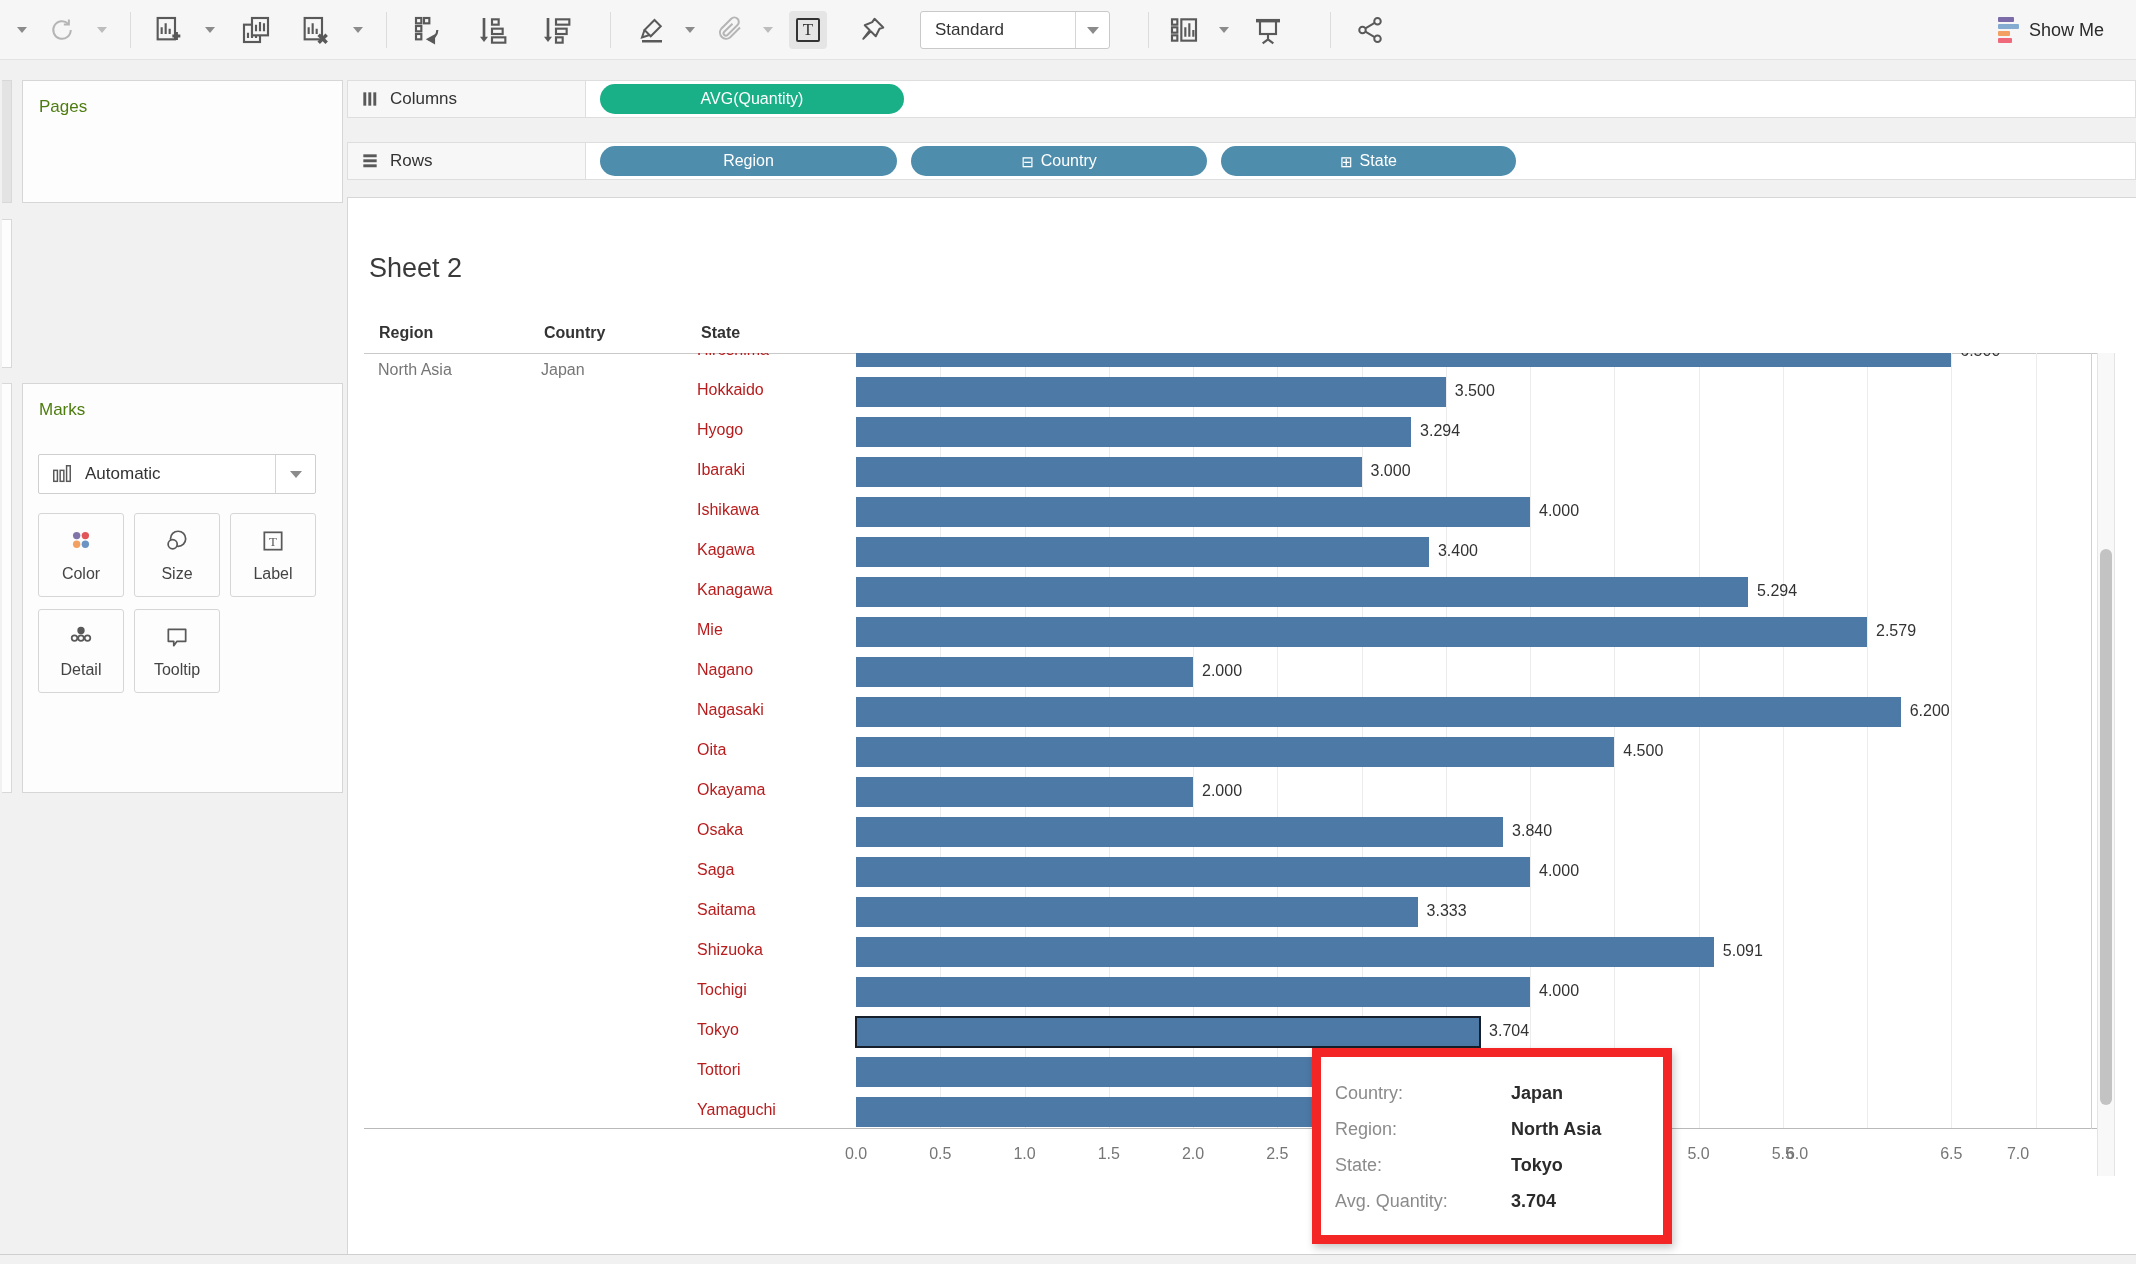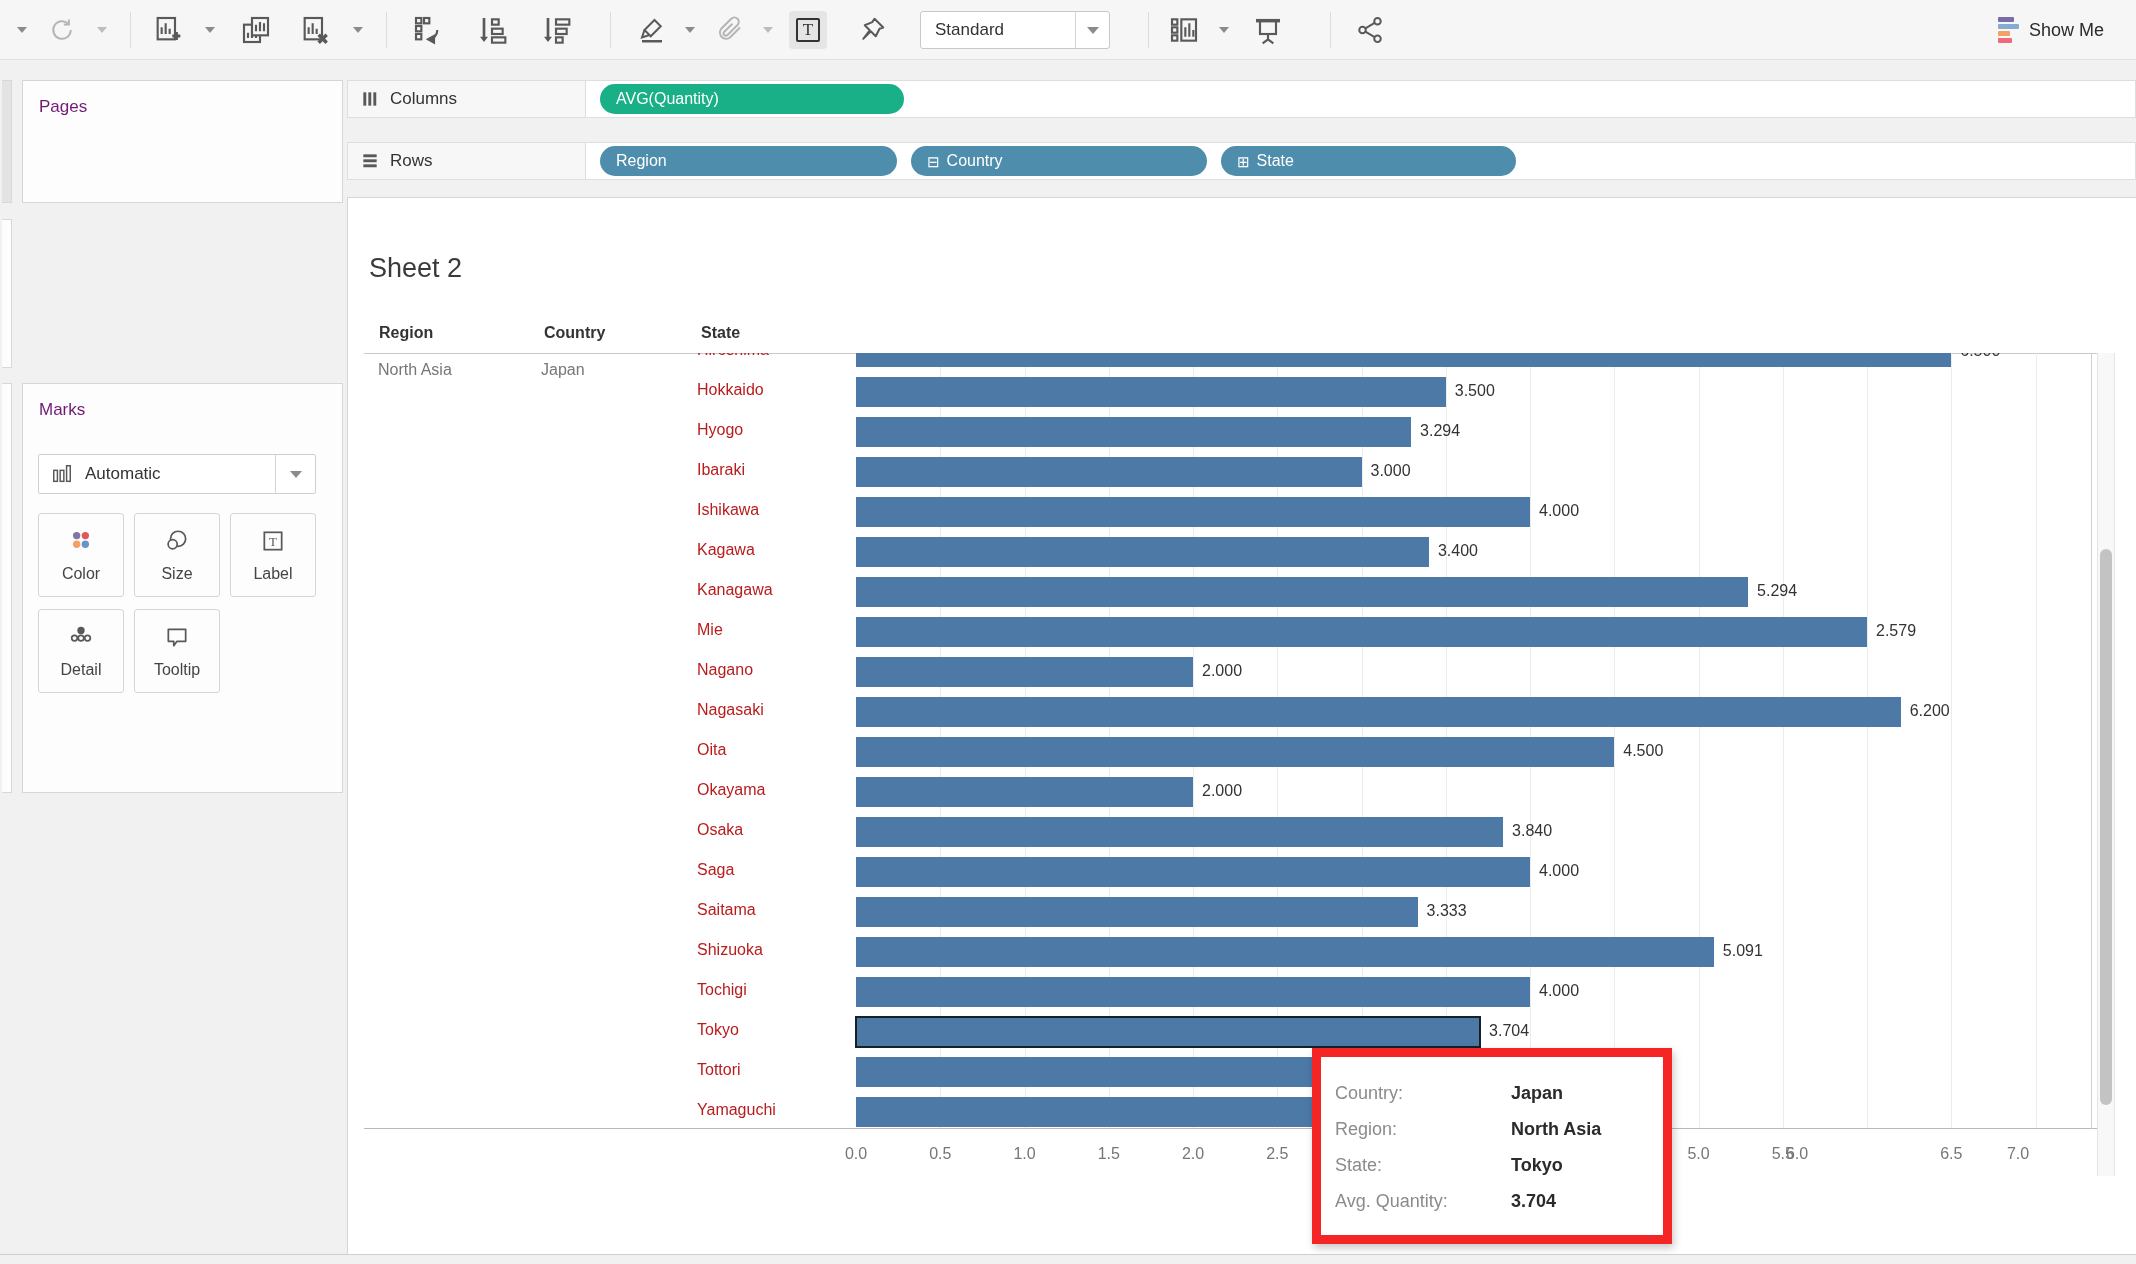--- a/index.html
+++ b/index.html
@@ -41,24 +41,24 @@
   .showme-bars { display: flex; flex-direction: column; gap: 2px; }
   .showme-bars i { display: block; height: 5px; border-radius: 1px; }
   .showme-label { font-size: 18px; color: #2b2b2b; }
 
   
   .left-strip { position: absolute; left: 0; top: 62px; width: 13px; height: 1192px; background: #f1f1f1; }
   .left-strip .seg { position: absolute; left: 2px; width: 10px; background: #fdfdfd; border: 1px solid #d8d8d8; border-left: none; }
   .card {
     position: absolute; background: #fdfdfd; border: 1px solid #d6d6d6;
   }
-  .card-title { font-size: 17px; color: #701a75; }
+  .card-title { font-size: 17px; color: #4d7c0f; }
   .pill {
     border-radius: 15px; color: #fff; font-size: 16px;
-    display: flex; align-items: center; padding: 0 16px; height: 30px; white-space: nowrap;
+    display: flex; align-items: center; padding: 0 16px; height: 30px; white-space: nowrap; justify-content: center;
   }
   .pill .pm { font-size: 15px; margin-right: 7px; line-height: 1; }
   .dropdown-box {
     position: absolute; background: #fff; border: 1px solid #cfcfcf; border-radius: 2px;
     display: flex; align-items: center;
   }
   .marks-btn {
     position: absolute; width: 86px; height: 84px; background: #fdfdfd;
     border: 1px solid #d6d6d6; border-radius: 3px;
     display: flex; flex-direction: column; align-items: center; justify-content: center; gap: 7px;

